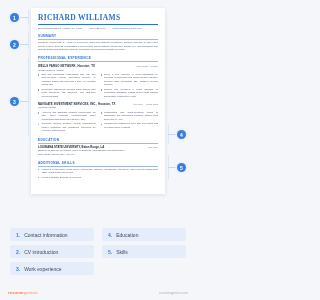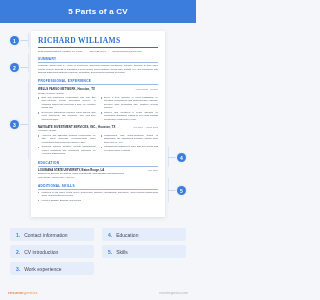--- a/index.html
+++ b/index.html
@@ -132,23 +132,20 @@
   }
   .logo { font-size: 4.2px; font-weight: bold; color: #f07f43; letter-spacing: .1px; }
   .logo .alt { color: #f5a97c; }
   .footer-url { font-size: 3.4px; color: #a9b3c1; }
 </style>
 </head>
 <body>
 
 <div class="page">
 
-  <div class="header">
-    <div class="header-title">5 Parts of a CV</div>
-  </div>
 
   <div class="stage">
 
     <div class="bracket bL1"></div>
     <div class="bracket bL2"></div>
     <div class="bracket bL3"></div>
     <div class="bracket bR4"></div>
     <div class="bracket bR5"></div>
 
     <div class="connector c1"></div>

